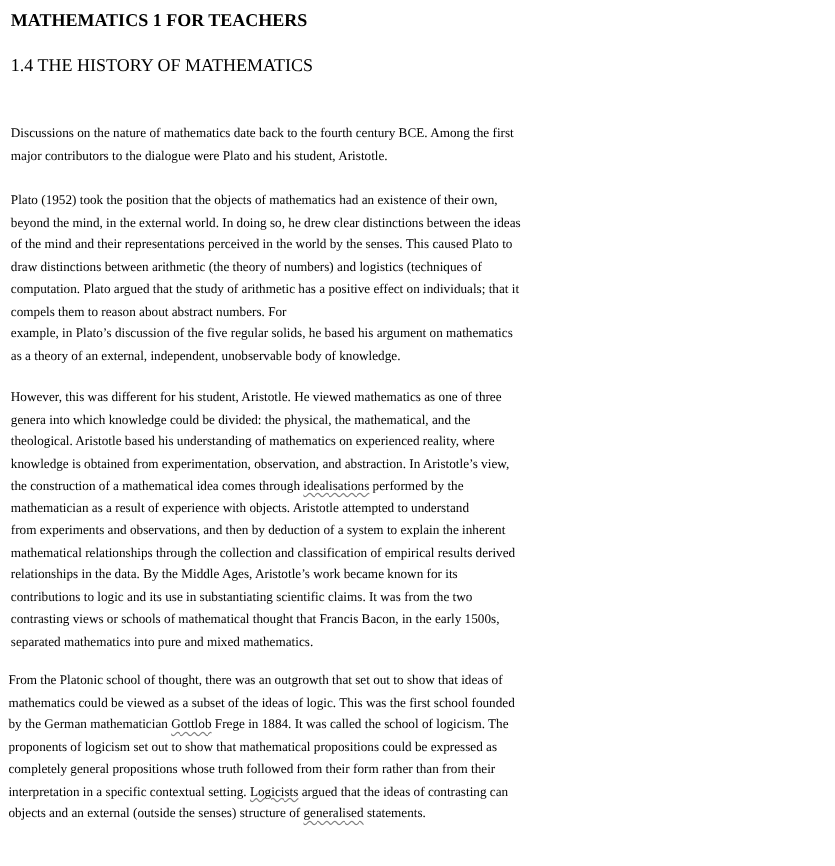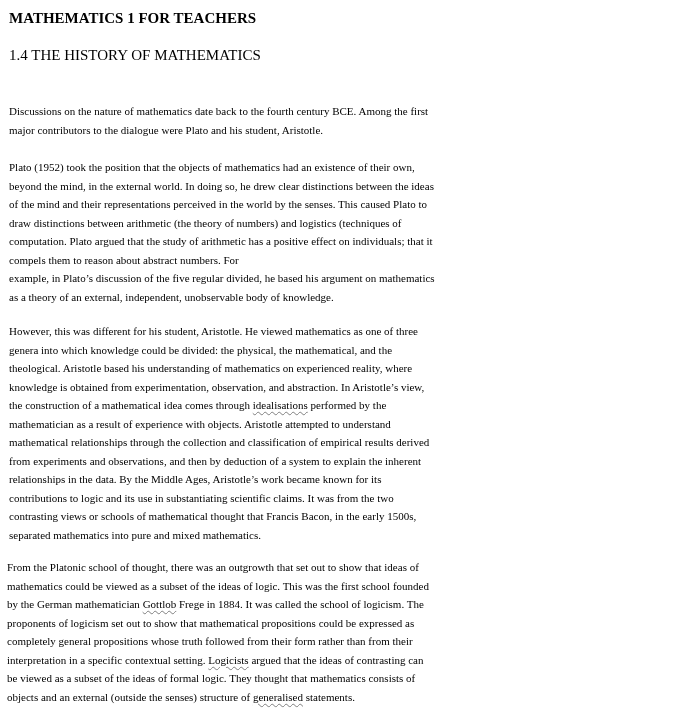--- a/index.html
+++ b/index.html
@@ -67,41 +67,40 @@
   <span class="line">major contributors to the dialogue were Plato and his student, Aristotle.</span>
 </p>
 
 <p class="para p2">
   <span class="line">Plato (1952) took the position that the objects of mathematics had an existence of their own,</span>
   <span class="line">beyond the mind, in the external world. In doing so, he drew clear distinctions between the ideas</span>
   <span class="line">of the mind and their representations perceived in the world by the senses. This caused Plato to</span>
   <span class="line">draw distinctions between arithmetic (the theory of numbers) and logistics (techniques of</span>
   <span class="line">computation. Plato argued that the study of arithmetic has a positive effect on individuals; that it</span>
   <span class="line">compels them to reason about abstract numbers. For</span>
-  <span class="line">example, in Plato’s discussion of the five regular divided, he based his argument on mathematics</span>
+  <span class="line">example, in Plato’s discussion of the five regular solids, he based his argument on mathematics</span>
   <span class="line">as a theory of an external, independent, unobservable body of knowledge.</span>
 </p>
 
 <p class="para p3">
   <span class="line">However, this was different for his student, Aristotle. He viewed mathematics as one of three</span>
   <span class="line">genera into which knowledge could be divided: the physical, the mathematical, and the</span>
   <span class="line">theological. Aristotle based his understanding of mathematics on experienced reality, where</span>
   <span class="line">knowledge is obtained from experimentation, observation, and abstraction. In Aristotle’s view,</span>
   <span class="line"><span>the construction of a mathematical idea comes through </span><span class="squiggle">idealisations</span><span> performed by the</span></span>
   <span class="line">mathematician as a result of experience with objects. Aristotle attempted to understand</span>
+  <span class="line">from experiments and observations, and then by deduction of a system to explain the inherent</span>
   <span class="line">mathematical relationships through the collection and classification of empirical results derived</span>
-  <span class="line">from experiments and observations, and then by deduction of a system to explain the inherent</span>
   <span class="line">relationships in the data. By the Middle Ages, Aristotle’s work became known for its</span>
   <span class="line">contributions to logic and its use in substantiating scientific claims. It was from the two</span>
   <span class="line">contrasting views or schools of mathematical thought that Francis Bacon, in the early 1500s,</span>
   <span class="line">separated mathematics into pure and mixed mathematics.</span>
 </p>
 
 <p class="para p4">
   <span class="line">From the Platonic school of thought, there was an outgrowth that set out to show that ideas of</span>
   <span class="line">mathematics could be viewed as a subset of the ideas of logic. This was the first school founded</span>
   <span class="line"><span>by the German mathematician </span><span class="squiggle">Gottlob</span><span> Frege in 1884. It was called the school of logicism. The</span></span>
   <span class="line">proponents of logicism set out to show that mathematical propositions could be expressed as</span>
   <span class="line">completely general propositions whose truth followed from their form rather than from their</span>
   <span class="line"><span>interpretation in a specific contextual setting. </span><span class="squiggle">Logicists</span><span> argued that the ideas of contrasting can</span></span>
-  <span class="line">be viewed as a subset of the ideas of formal logic. They thought that mathematics consists of</span>
   <span class="line"><span>objects and an external (outside the senses) structure of </span><span class="squiggle">generalised</span><span> statements.</span></span>
 </p>
 
 </body></html>

